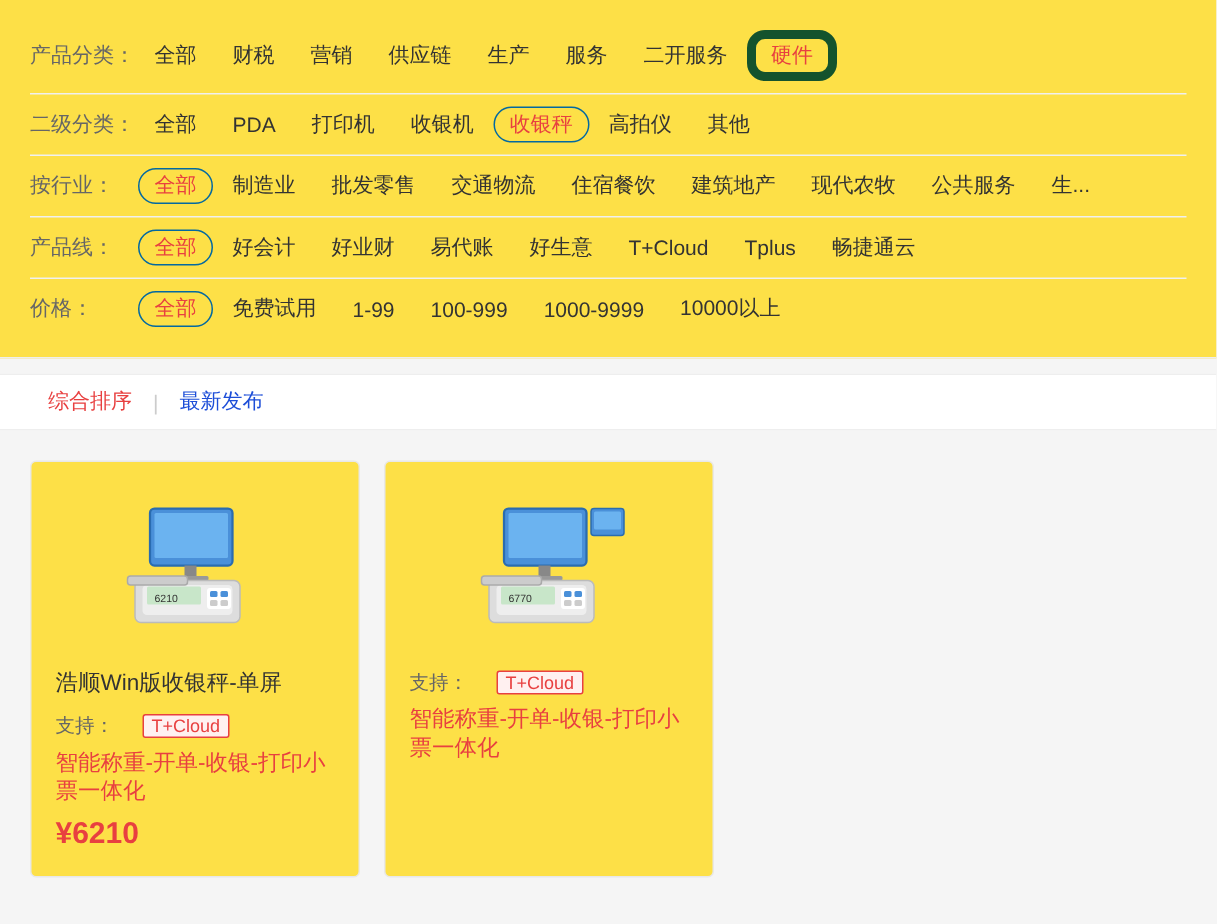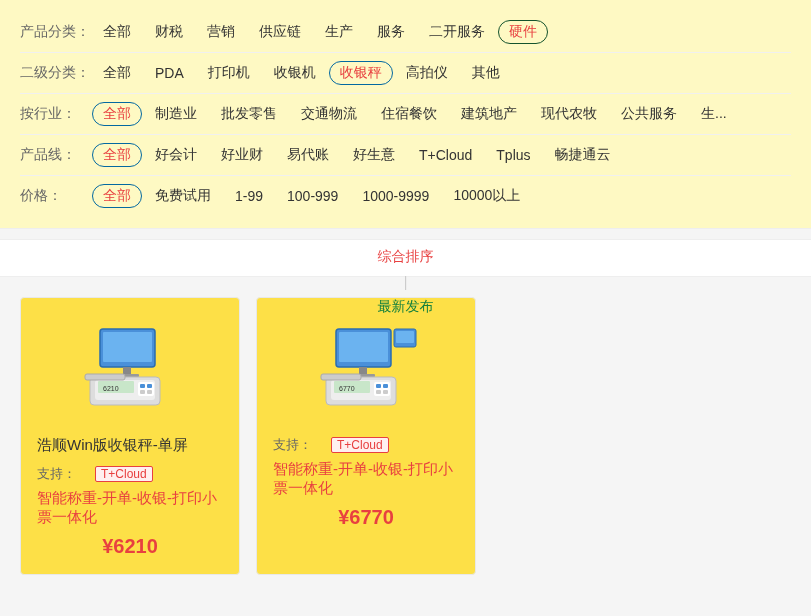--- a/index.html
+++ b/index.html
@@ -1,19 +1,19 @@
 <!DOCTYPE html>
 <html><head>
   <meta charset="utf-8">
   <style>
     * { box-sizing: border-box; margin: 0; padding: 0; }
     body { font-family: "Microsoft YaHei", "PingFang SC", sans-serif; background: #f5f5f5; font-size: 14px; color: #333; }
 
     .filter-section {
-      background: #fef9c3;
+      background: #fde047;
       padding: 12px 20px;
       border-bottom: 1px solid #eee;
     }
 
     .filter-row {
       display: flex;
       align-items: center;
       padding: 8px 0;
       border-bottom: 1px solid #f0f0f0;
       min-height: 38px;
@@ -39,47 +39,46 @@
       cursor: pointer;
       color: #333;
       font-size: 14px;
       border-radius: 12px;
       border: 1px solid transparent;
       white-space: nowrap;
     }
 
     .filter-item.active-red {
       color: #e84040;
-      border: 1px solid #14532d;
+      border: 6px solid #14532d;
       border-radius: 12px;
     }
 
     .filter-item.active-orange {
       color: #e84040;
       border: 1px solid #0369a1;
       border-radius: 12px;
     }
 
     .sort-bar {
       background: #fff;
       padding: 0 20px;
       margin-top: 10px;
       margin-bottom: 10px;
       display: flex;
       align-items: center;
       border-top: 1px solid #eee;
       border-bottom: 1px solid #eee;
       height: 38px;
-      flex-direction: column;
     }
 
     .sort-item {
       padding: 8px 12px;
       cursor: pointer;
-      color: #15803d;
+      color: #1d4ed8;
       font-size: 14px;
       position: relative;
     }
 
     .sort-item.active {
       color: #e84040;
     }
 
     .sort-divider {
       color: #ccc;
@@ -146,21 +145,20 @@
     .product-desc {
       font-size: 15px;
       color: #e84040;
       margin-bottom: 8px;
     }
 
     .product-price {
       font-size: 20px;
       font-weight: bold;
       color: #e84040;
-      text-align: center;
     }
   </style>
 </head>
 <body>
 
 <div class="filter-section">
 
   <div class="filter-row">
     <span class="filter-label">产品分类：</span>
     <div class="filter-items">
@@ -301,17 +299,16 @@
 
           <rect x="88" y="5" width="22" height="18" rx="2" fill="#4a90d9" stroke="#2a6cb0" stroke-width="1"></rect>
           <rect x="90" y="7" width="18" height="12" rx="1" fill="#6bb3f0"></rect>
         </svg>
       </div>
       <div class="product-support">
         <span>支持：</span>
         <span class="support-badge">T+Cloud</span>
       </div>
       <div class="product-desc">智能称重-开单-收银-打印小票一体化</div>
-      <div class="product-price">¥6770</div>
     </div>
 
   </div>
 </div>
 
 </body></html>

